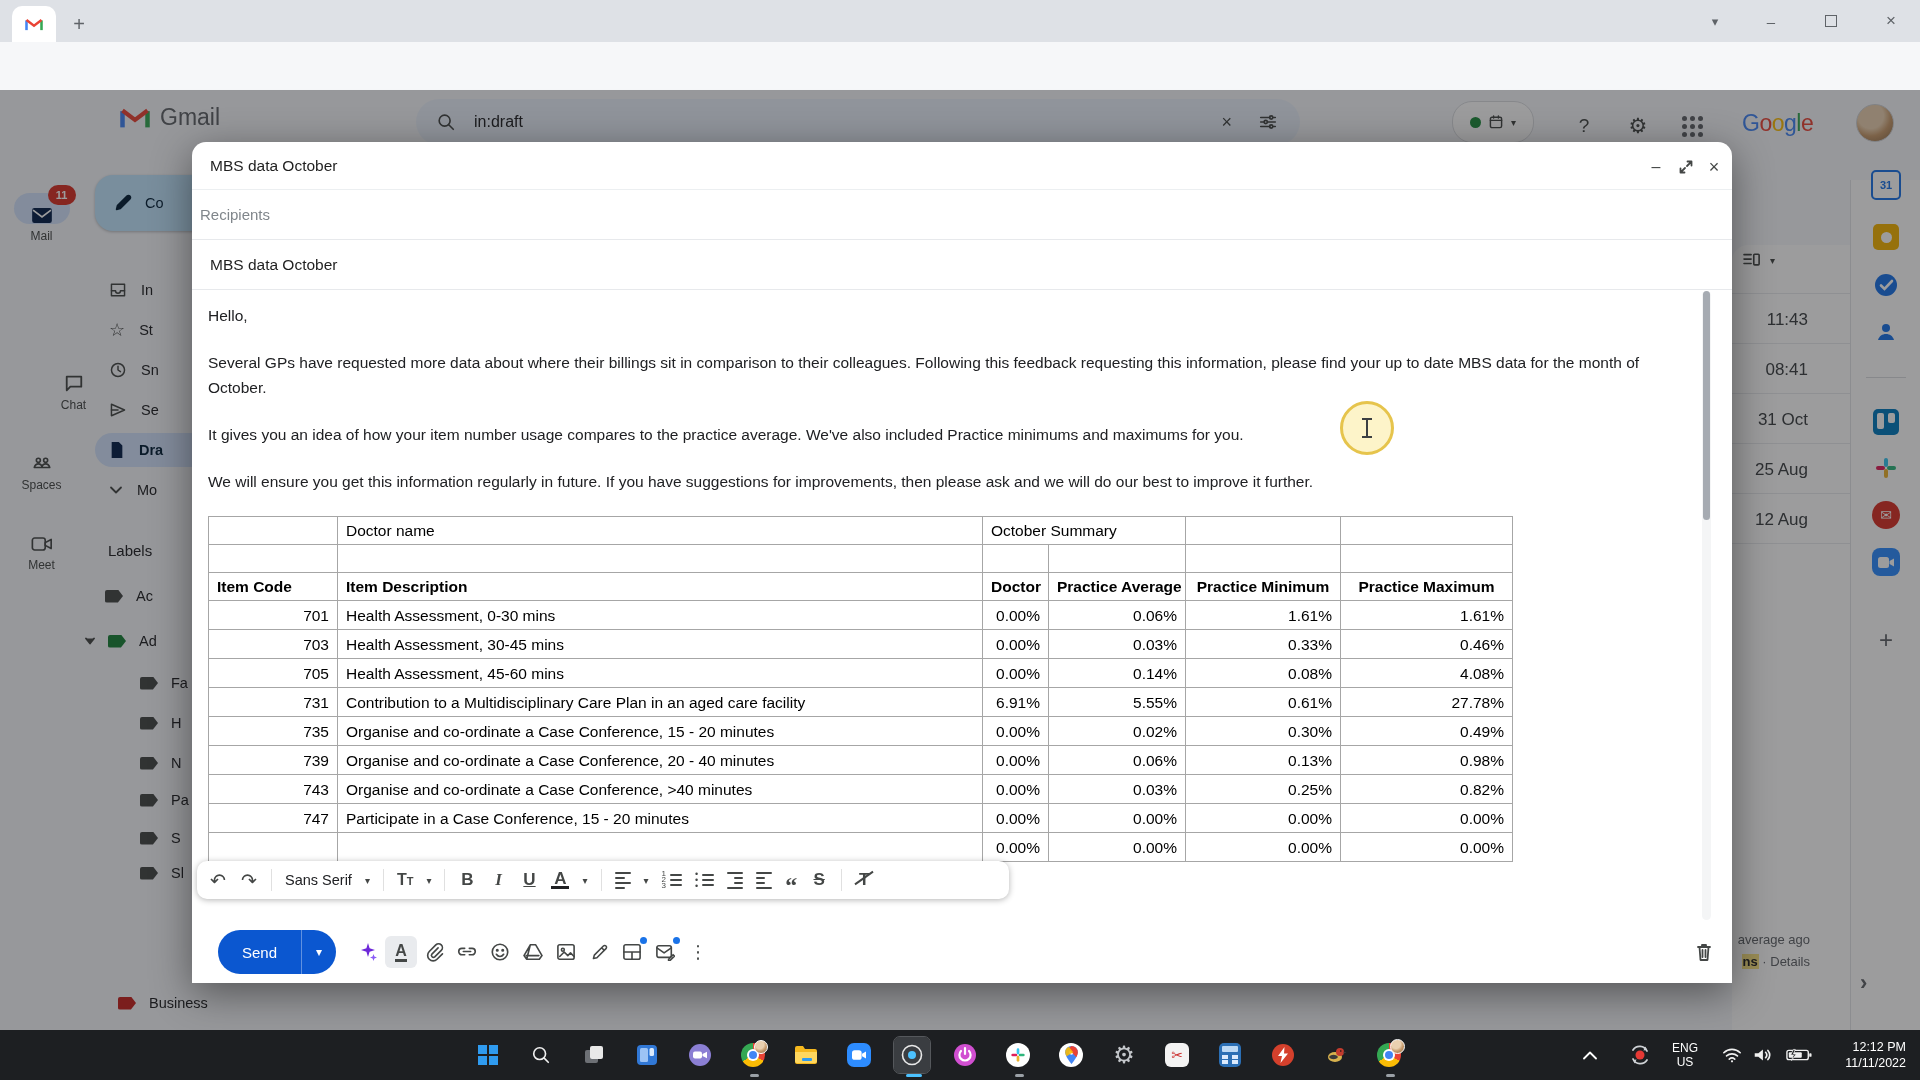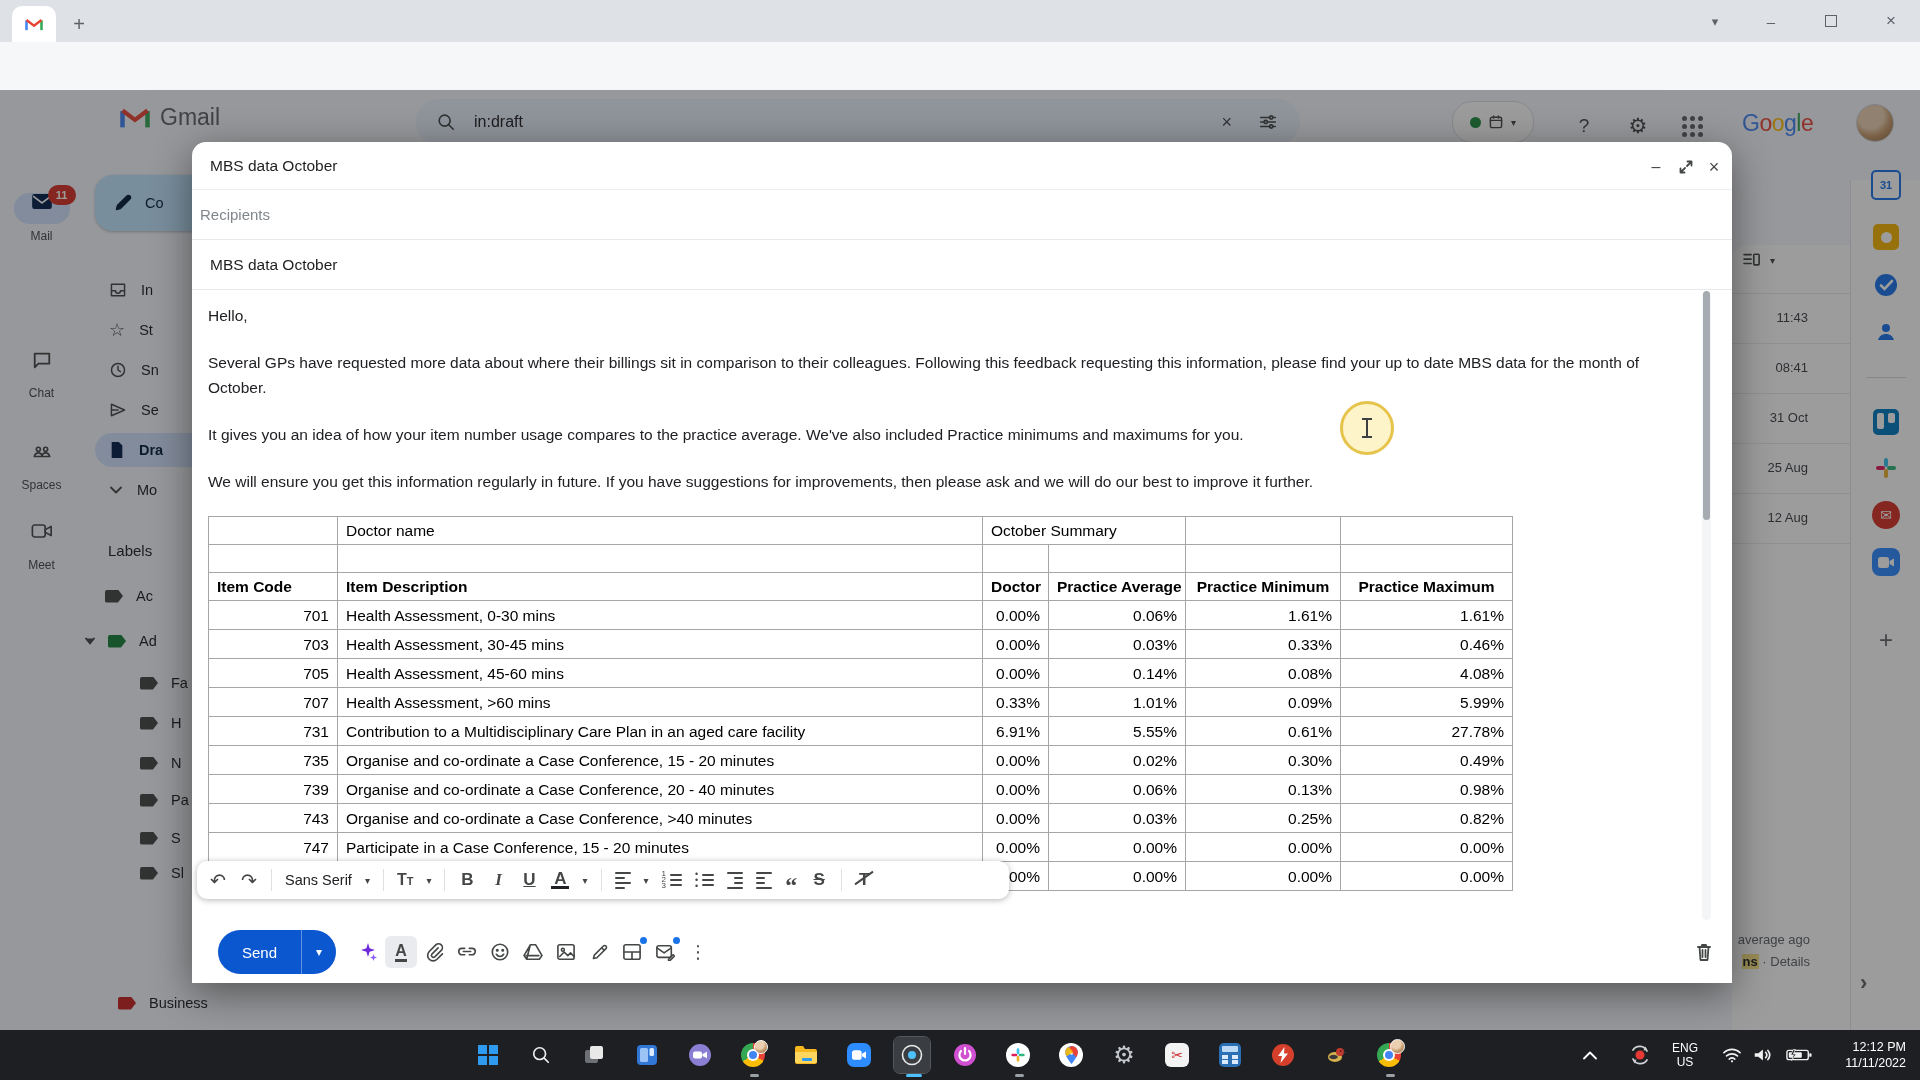--- a/index.html
+++ b/index.html
@@ -29,33 +29,33 @@
   .g-search .q{font-size:16px;color:#202124;margin-left:18px;}
   .status-pill{position:absolute;left:1452px;top:11px;width:80px;height:40px;border:1px solid #dadce0;border-radius:20px;background:#fff;display:flex;align-items:center;justify-content:center;gap:7px;}
   .dot-green{width:11px;height:11px;border-radius:50%;background:#1e8e3e;}
   .hdr-ic{position:absolute;top:18px;width:36px;height:36px;display:flex;align-items:center;justify-content:center;color:#444746;}
   .google-word{position:absolute;left:1742px;top:20px;font-size:23px;font-weight:500;letter-spacing:-.5px;}
   .apps-grid{display:grid;grid-template-columns:repeat(3,5px);grid-gap:3px;}
   .apps-grid i{width:5px;height:5px;border-radius:50%;background:#5f6368;}
 
   .rail-item{position:absolute;left:0;width:83px;text-align:center;}
   .rail-item .lbl{font-size:12px;color:#444746;margin-top:5px;}
-  .rail-pill{width:56px;height:31px;margin:0 auto;border-radius:16px;display:flex;align-items:flex-start;justify-content:center;position:relative;}
+  .rail-pill{width:56px;height:31px;margin:0 auto;border-radius:16px;display:flex;align-items:flex-end;justify-content:center;position:relative;}
   .rail-pill.sel{background:#d3e3fd;}
   .badge{position:absolute;top:-8px;right:-6px;min-width:20px;height:20px;border-radius:10px;background:#d93025;color:#fff;font-size:11px;font-weight:bold;display:flex;align-items:center;justify-content:center;padding:0 4px;}
 
   .compose-pill{position:absolute;left:95px;top:85px;width:122px;height:56px;background:#c2e7ff;border-radius:18px;display:flex;align-items:center;gap:12px;padding-left:18px;box-sizing:border-box;font-size:14.5px;font-weight:500;color:#001d35;box-shadow:0 1px 3px rgba(0,0,0,.25);}
   .nav-item{position:absolute;left:95px;width:110px;height:34px;display:flex;align-items:center;gap:14px;padding-left:14px;box-sizing:border-box;font-size:14.5px;color:#202124;border-radius:17px 0 0 17px;white-space:nowrap;overflow:hidden;}
   .nav-item.sel{background:#d3e3fd;font-weight:bold;color:#001d35;}
   .labels-h{position:absolute;left:108px;font-size:15px;font-weight:500;color:#202124;}
   .tag{width:18px;height:13px;background:#444746;border-radius:2px;clip-path:polygon(0 0,72% 0,100% 50%,72% 100%,0 100%);}
   .lab-row{position:absolute;display:flex;align-items:center;gap:13px;font-size:14.5px;color:#202124;white-space:nowrap;}
 
   .list-sliver{position:absolute;left:1732px;top:155px;width:118px;height:785px;background:#fff;border-radius:16px 0 0 0;}
-  .time-row{position:absolute;right:112px;font-size:13px;font-weight:500;color:#3c4043;text-align:right;}
+  .time-row{position:absolute;right:112px;font-size:17px;font-weight:500;color:#3c4043;text-align:right;}
   .sep{position:absolute;left:1732px;width:118px;border-top:1px solid #e8eaed;}
   .meta{position:absolute;right:110px;font-size:13px;color:#5f6368;text-align:right;white-space:nowrap;}
   .hl{background:#fce483;color:#202124;font-weight:bold;padding:0 1px;}
   .side-panel{position:absolute;left:1850px;top:90px;width:70px;height:850px;background:#fff;border-left:1px solid #e3e5e8;}
   .sp-ic{position:absolute;left:1871px;width:30px;height:30px;display:flex;align-items:center;justify-content:center;}
 
   
   .compose{position:absolute;left:192px;top:142px;width:1540px;height:841px;background:#fff;border-radius:14px 14px 0 0;box-shadow:0 10px 40px rgba(0,0,0,.45);z-index:60;}
   .c-title{position:absolute;left:0;top:0;width:100%;height:48px;display:flex;align-items:center;border-bottom:1px solid #eceff1;box-sizing:border-box;}
   .c-title .t{margin-left:18px;font-size:15.5px;color:#1f1f1f;font-weight:500;}
@@ -233,21 +233,21 @@
     <div class="rail-item" style="top:103px;">
       <div class="rail-pill sel">
         <svg width="22" height="17" viewBox="0 0 24 19">
           <rect x="1" y="1" width="22" height="17" rx="2.5" fill="#041e49"></rect>
           <path d="M2 3.5 12 11 22 3.5" stroke="#fff" stroke-width="2" fill="none"></path>
           </svg>
         <span class="badge">11</span>
       </div>
       <div class="lbl">Mail</div>
     </div>
-    <div class="rail-item" style="top:260px;">
+    <div class="rail-item" style="top:272px;margin-left:32px;">
       <div class="rail-pill">
         <svg class="ic" width="20" height="20" viewBox="0 0 22 22">
           <path d="M3 4h16v11H7l-4 4z" stroke-width="2"></path>
           </svg>
       </div>
       <div class="lbl">Chat</div>
     </div>
     <div class="rail-item" style="top:352px;">
       <div class="rail-pill">
         <svg class="ic" width="22" height="20" viewBox="0 0 24 22">
@@ -507,28 +507,20 @@
               </tr>
               <tr style="height: 29px;">
                 <td class="c-code">705</td>
                 <td class="c-desc">Health Assessment, 45-60 mins</td>
                 <td class="c-num">0.00%</td>
                 <td class="c-num">0.14%</td>
                 <td class="c-num">0.08%</td>
                 <td class="c-num">4.08%</td>
               </tr>
               <tr style="height: 29px;">
-                <td class="c-code">707</td>
-                <td class="c-desc">Health Assessment, &gt;60 mins</td>
-                <td class="c-num">0.33%</td>
-                <td class="c-num">1.01%</td>
-                <td class="c-num">0.09%</td>
-                <td class="c-num">5.99%</td>
-              </tr>
-              <tr style="height: 29px;">
                 <td class="c-code">731</td>
                 <td class="c-desc">Contribution to a Multidisciplinary Care Plan in an aged care facility</td>
                 <td class="c-num">6.91%</td>
                 <td class="c-num">5.55%</td>
                 <td class="c-num">0.61%</td>
                 <td class="c-num">27.78%</td>
               </tr>
               <tr style="height: 29px;">
                 <td class="c-code">735</td>
                 <td class="c-desc">Organise and co-ordinate a Case Conference, 15 - 20 minutes</td>

